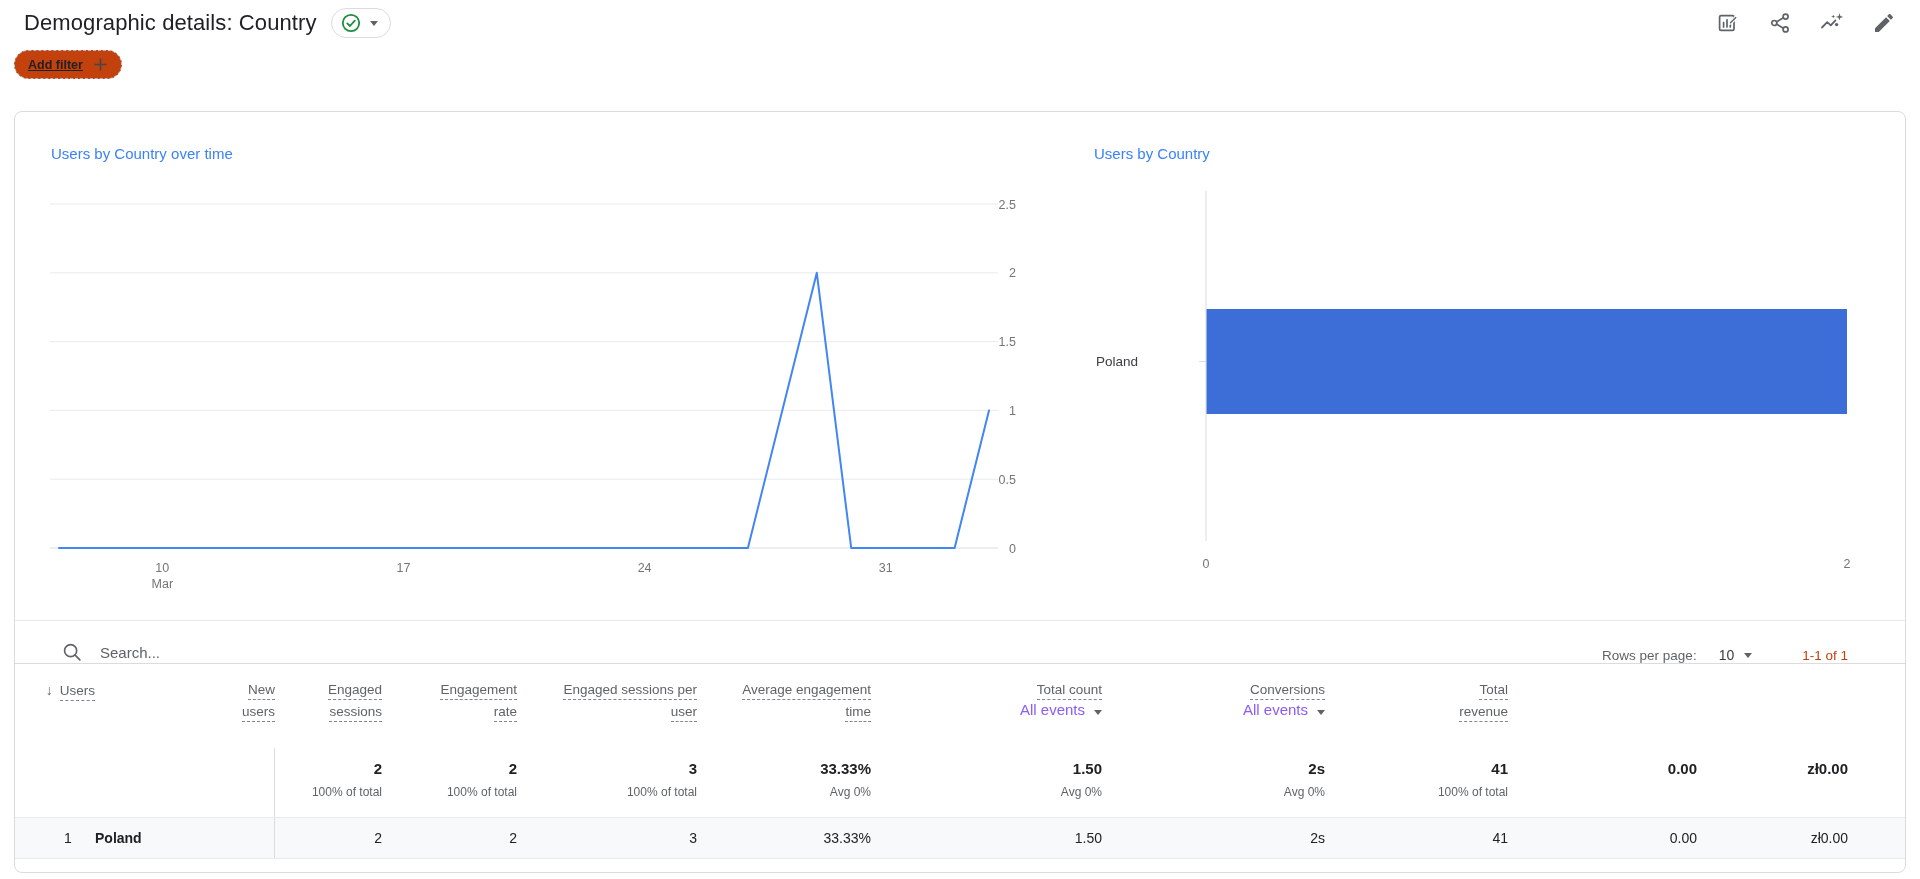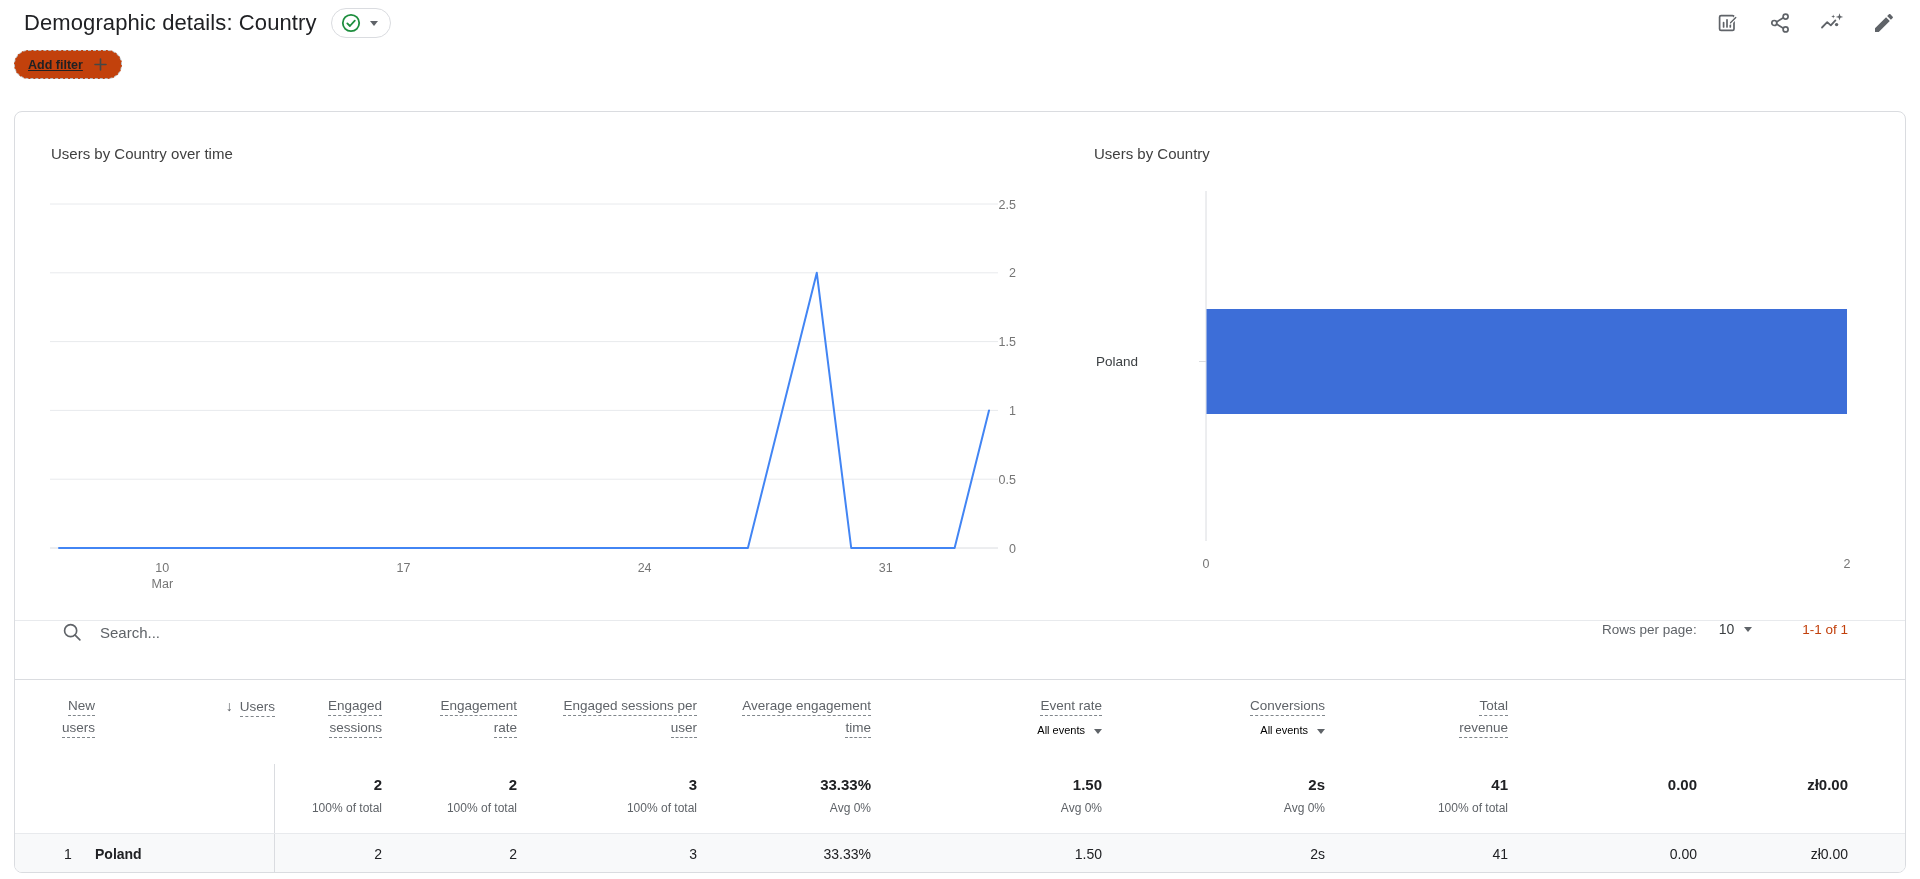--- a/index.html
+++ b/index.html
@@ -15,28 +15,28 @@
   .filter-row { padding:12px 0 0 14px; }
   .add-filter-chip { display:inline-flex; align-items:center; gap:10px; border:1px dashed #b9bdc1; border-radius:15px; height:29px; padding:0 13px; background:#c2410c; font-family:"Liberation Sans",sans-serif; font-size:12.5px; font-weight:700; color:#202124; cursor:pointer;text-decoration:underline; }
 
   
   .card { margin:32px 14px 0 14px; height:762px; border:1px solid #dadce0; border-radius:8px; background:#fff; overflow:hidden; }
 
   
   .charts-row { display:flex; padding:32px 27px 0 27px; }
   .chart-block { width:1000px; }
   .chart-block.right { margin-left:auto; width:799px; }
-  .chart-title { font-size:15px; color:#404040; line-height:20px; margin-left:9px; }
+  .chart-title { font-size:15px; color:#3b82f6; line-height:20px; margin-left:9px; }
   .chart-block.right .chart-title { margin-left:15px; }
   .chart-svg { display:block; margin-top:12px; }
   .chart-svg text { font-family:"Liberation Sans",sans-serif; font-size:12.5px; fill:#757575; }
   .chart-svg text.cat { font-size:13.5px; fill:#3c4043; }
 
   
-  .table-toolbar { margin-top:14px; height:60px; border-top:1px solid #e8eaed; border-bottom:1px solid #dadce0; display:flex; align-items:flex-start; padding:0 57px 0 26px; }
+  .table-toolbar { margin-top:14px; height:44px; border-top:1px solid #e8eaed; border-bottom:1px solid #dadce0; display:flex; align-items:flex-end; padding:0 57px 0 26px; }
   .search-wrap { display:flex; align-items:center; gap:17px; padding-left:20px; flex:0 0 auto; }
   .search-input { border:none; outline:none; font-family:"Liberation Sans",sans-serif; font-size:15px; color:#202124; width:300px; background:transparent; }
   .search-input::placeholder { color:#5f6368; opacity:1; }
   .toolbar-right { margin-left:auto; display:flex; align-items:center; }
   .rpp-label { font-size:13.5px; color:#5f6368; }
   .rpp-value { font-size:14px; color:#3c4043; margin-left:22px; }
   .rpp-caret { margin-left:10px; }
   .pagination { font-size:13.5px; color:#c2410c; margin-left:50px; }
 
   
@@ -47,21 +47,21 @@
   .t-head { height:84px; }
   .t-head .cell { padding-top:15px; }
   .dim-cell { grid-column:1/3; display:flex; align-items:flex-start; padding-left:54px; }
   .dim-label-wrap { display:inline-flex; align-items:center; gap:9px; margin-top:3px; cursor:pointer; }
   .dim-label { font-size:13.5px; color:#5f6368; }
   .plus-btn { margin-left:30px; background:none; border:none; color:#1a73e8; font-size:22px; line-height:20px; font-weight:400; cursor:pointer; font-family:"Liberation Sans",sans-serif; }
   .h-cell { text-align:right; font-size:13.5px; color:#5f6368; }
   .h-line { line-height:22px; white-space:nowrap; }
   .h-u { border-bottom:1px dashed #80868b; padding-bottom:2px; cursor:pointer; }
   .sort-arrow { color:#5f6368; margin-right:7px; font-size:14px; }
-  .h-filter { margin-top:7px; font-size:11px; color:#000000; white-space:nowrap; cursor:pointer; }
+  .h-filter { font-size:15px; color:#8b5cf6; white-space:nowrap; cursor:pointer; }
   .h-filter .caret { margin-left:9px; border-top-color:#5f6368; }
 
   .t-totals { height:69px; }
   .t-totals .cell { padding-top:12px; text-align:right; }
   .tot-dim { grid-column:1/3; }
   .tot-val { font-size:15px; font-weight:700; color:#202124; line-height:18px; }
   .tot-sub { margin-top:7px; font-size:12px; color:#5f6368; }
 
   .t-row { height:42px; background:#f8f9fa; border-top:1px solid #e8eaed; border-bottom:1px solid #e8eaed; align-items:center; }
   .row-idx { text-align:center; font-size:14px; color:#202124; }
@@ -175,44 +175,44 @@
       <span class="rpp-label">Rows per page:</span>
       <span class="rpp-value">10</span>
       <span class="caret rpp-caret"></span>
       <span class="pagination">1-1 of 1</span>
     </div>
   </div>
 
   <div id="table-grids">
       <div class="tgrid t-head">
         <div class="cell h-cell">
+          <div class="h-line"><span class="sort-arrow">↓</span><span class="h-u">Users</span></div>
+        </div>
+        <div class="cell h-cell">
           <div class="h-line"><span class="h-u">New</span></div>
           <div class="h-line"><span class="h-u">users</span></div>
         </div>
         <div class="cell h-cell">
-          <div class="h-line"><span class="sort-arrow">↓</span><span class="h-u">Users</span></div>
-        </div>
-        <div class="cell h-cell">
           <div class="h-line"><span class="h-u">Engaged</span></div>
           <div class="h-line"><span class="h-u">sessions</span></div>
         </div>
         <div class="cell h-cell">
           <div class="h-line"><span class="h-u">Engagement</span></div>
           <div class="h-line"><span class="h-u">rate</span></div>
         </div>
         <div class="cell h-cell">
           <div class="h-line"><span class="h-u">Engaged sessions per</span></div>
           <div class="h-line"><span class="h-u">user</span></div>
         </div>
         <div class="cell h-cell">
           <div class="h-line"><span class="h-u">Average engagement</span></div>
           <div class="h-line"><span class="h-u">time</span></div>
         </div>
         <div class="cell h-cell">
-          <div class="h-line"><span class="h-u">Event rate</span></div>
+          <div class="h-line"><span class="h-u">Total count</span></div>
           <div class="h-filter"><span>All events</span><span class="caret"></span></div>
         </div>
         <div class="cell h-cell">
           <div class="h-line"><span class="h-u">Conversions</span></div>
           <div class="h-filter"><span>All events</span><span class="caret"></span></div>
         </div>
         <div class="cell h-cell">
           <div class="h-line"><span class="h-u">Total</span></div>
           <div class="h-line"><span class="h-u">revenue</span></div>
         </div>

